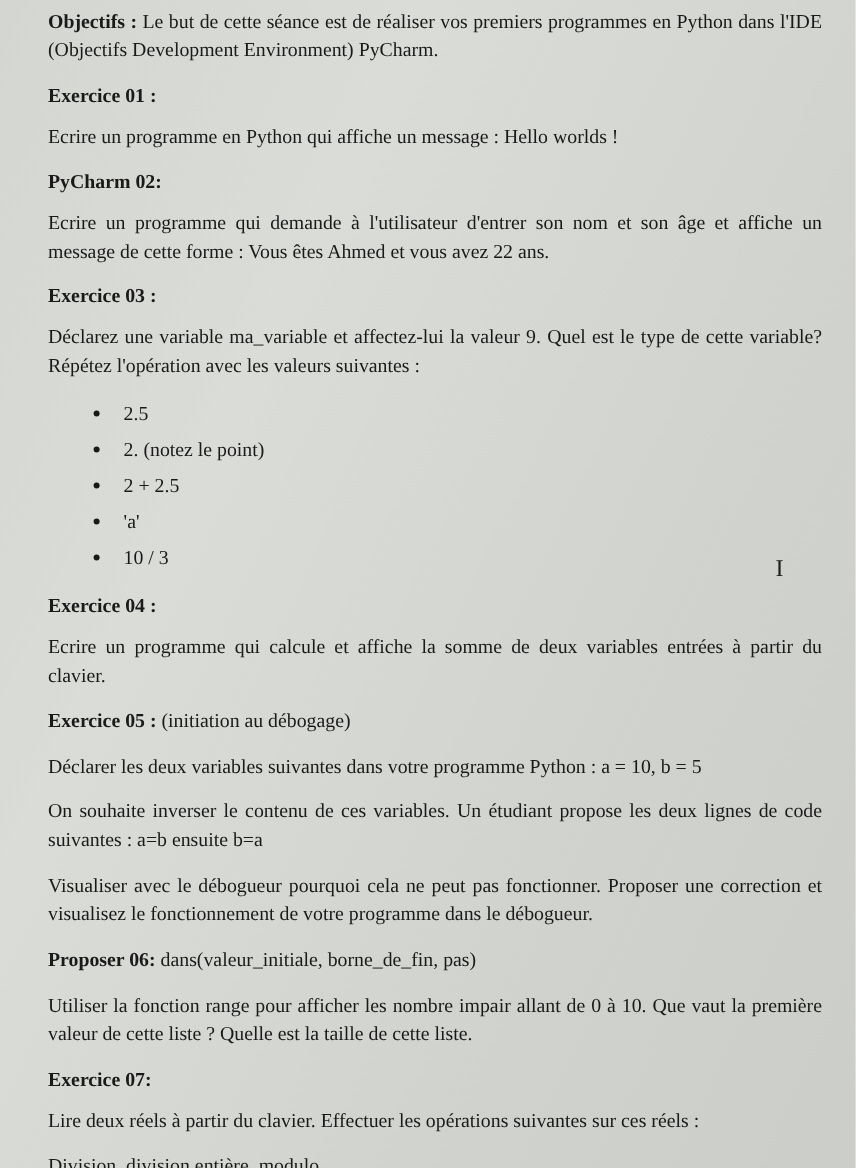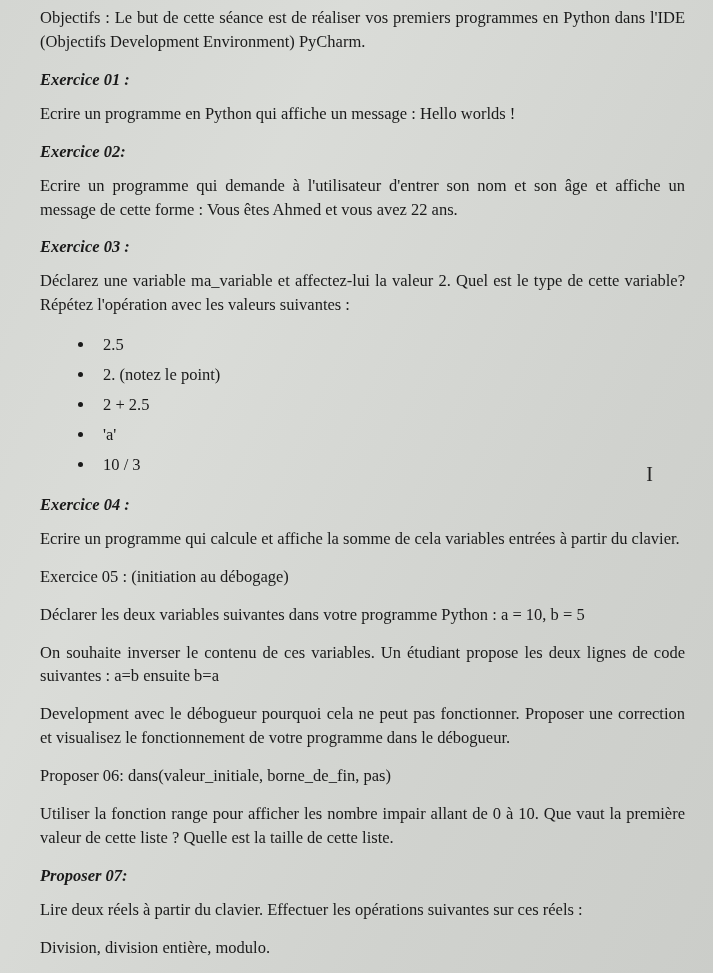--- a/index.html
+++ b/index.html
@@ -18,24 +18,23 @@
     box-sizing: border-box;
     position: relative;
   }
   .para {
     margin: 0 0 14px 0;
     text-align: justify;
   }
   .heading {
     font-weight: bold;
     margin: 14px 0 10px 0;
-    font-style: italic;
   }
   .bold {
-    font-weight: normal;
+    font-weight: bold;
   }
   ul.values {
     list-style: disc;
     margin: 16px 0 16px 0;
     padding-left: 55px;
   }
   ul.values li {
     margin: 6px 0;
     padding-left: 8px;
   }
@@ -52,46 +51,46 @@
 </head>
 <body>
 
 <p class="para">
   <span class="bold">Objectifs :</span><span> Le but de cette séance est de réaliser vos premiers programmes en Python dans l'IDE (Objectifs Development Environment) PyCharm.</span>
 </p>
 
 <p class="heading">Exercice 01 :</p>
 <p class="para">Ecrire un programme en Python qui affiche un message : Hello worlds !</p>
 
-<p class="heading">Exercice 02:</p>
+<p class="heading">PyCharm 02:</p>
 <p class="para">Ecrire un programme qui demande à l'utilisateur d'entrer son nom et son âge et affiche un message de cette forme : Vous êtes Ahmed et vous avez 22 ans.</p>
 
 <p class="heading">Exercice 03 :</p>
-<p class="para">Déclarez une variable ma_variable et affectez-lui la valeur 2. Quel est le type de cette variable? Répétez l'opération avec les valeurs suivantes :</p>
+<p class="para">Déclarez une variable ma_variable et affectez-lui la valeur 9. Quel est le type de cette variable? Répétez l'opération avec les valeurs suivantes :</p>
 
 <ul class="values">
   <li>2.5</li>
   <li>2. (notez le point)</li>
   <li>2 + 2.5</li>
   <li>'a'</li>
   <li>10 / 3</li>
 </ul>
 
 <p class="heading">Exercice 04 :</p>
-<p class="para">Ecrire un programme qui calcule et affiche la somme de cela variables entrées à partir du clavier.</p>
+<p class="para">Ecrire un programme qui calcule et affiche la somme de deux variables entrées à partir du clavier.</p>
 
 <p class="para">
   <span class="bold">Exercice 05 :</span><span> (initiation au débogage)</span>
 </p>
 <p class="para">Déclarer les deux variables suivantes dans votre programme Python : a = 10, b = 5</p>
 <p class="para">On souhaite inverser le contenu de ces variables. Un étudiant propose les deux lignes de code suivantes : a=b ensuite b=a</p>
-<p class="para">Development avec le débogueur pourquoi cela ne peut pas fonctionner. Proposer une correction et visualisez le fonctionnement de votre programme dans le débogueur.</p>
+<p class="para">Visualiser avec le débogueur pourquoi cela ne peut pas fonctionner. Proposer une correction et visualisez le fonctionnement de votre programme dans le débogueur.</p>
 
 <p class="para">
   <span class="bold">Proposer 06:</span><span> dans(valeur_initiale, borne_de_fin, pas)</span>
 </p>
 <p class="para">Utiliser la fonction range pour afficher les nombre impair allant de 0 à 10. Que vaut la première valeur de cette liste ? Quelle est la taille de cette liste.</p>
 
-<p class="heading">Proposer 07:</p>
+<p class="heading">Exercice 07:</p>
 <p class="para">Lire deux réels à partir du clavier. Effectuer les opérations suivantes sur ces réels :</p>
 <p class="para">Division, division entière, modulo.</p>
 
 <span class="cursor-i">I</span>
 
 </body></html>

